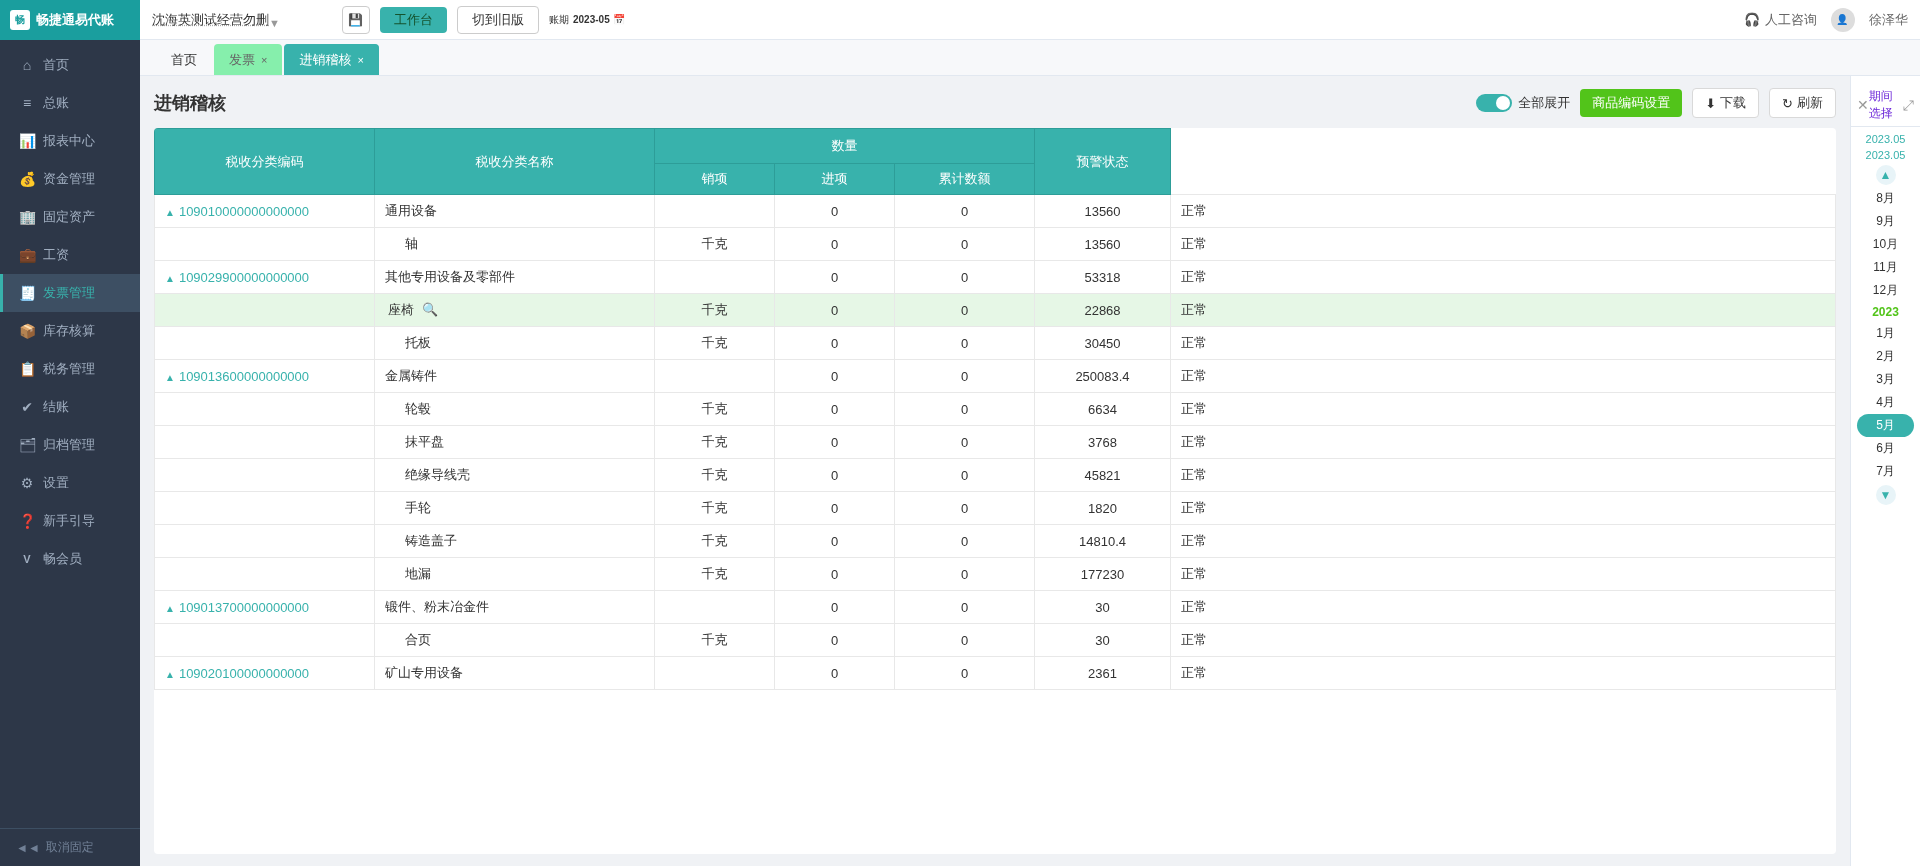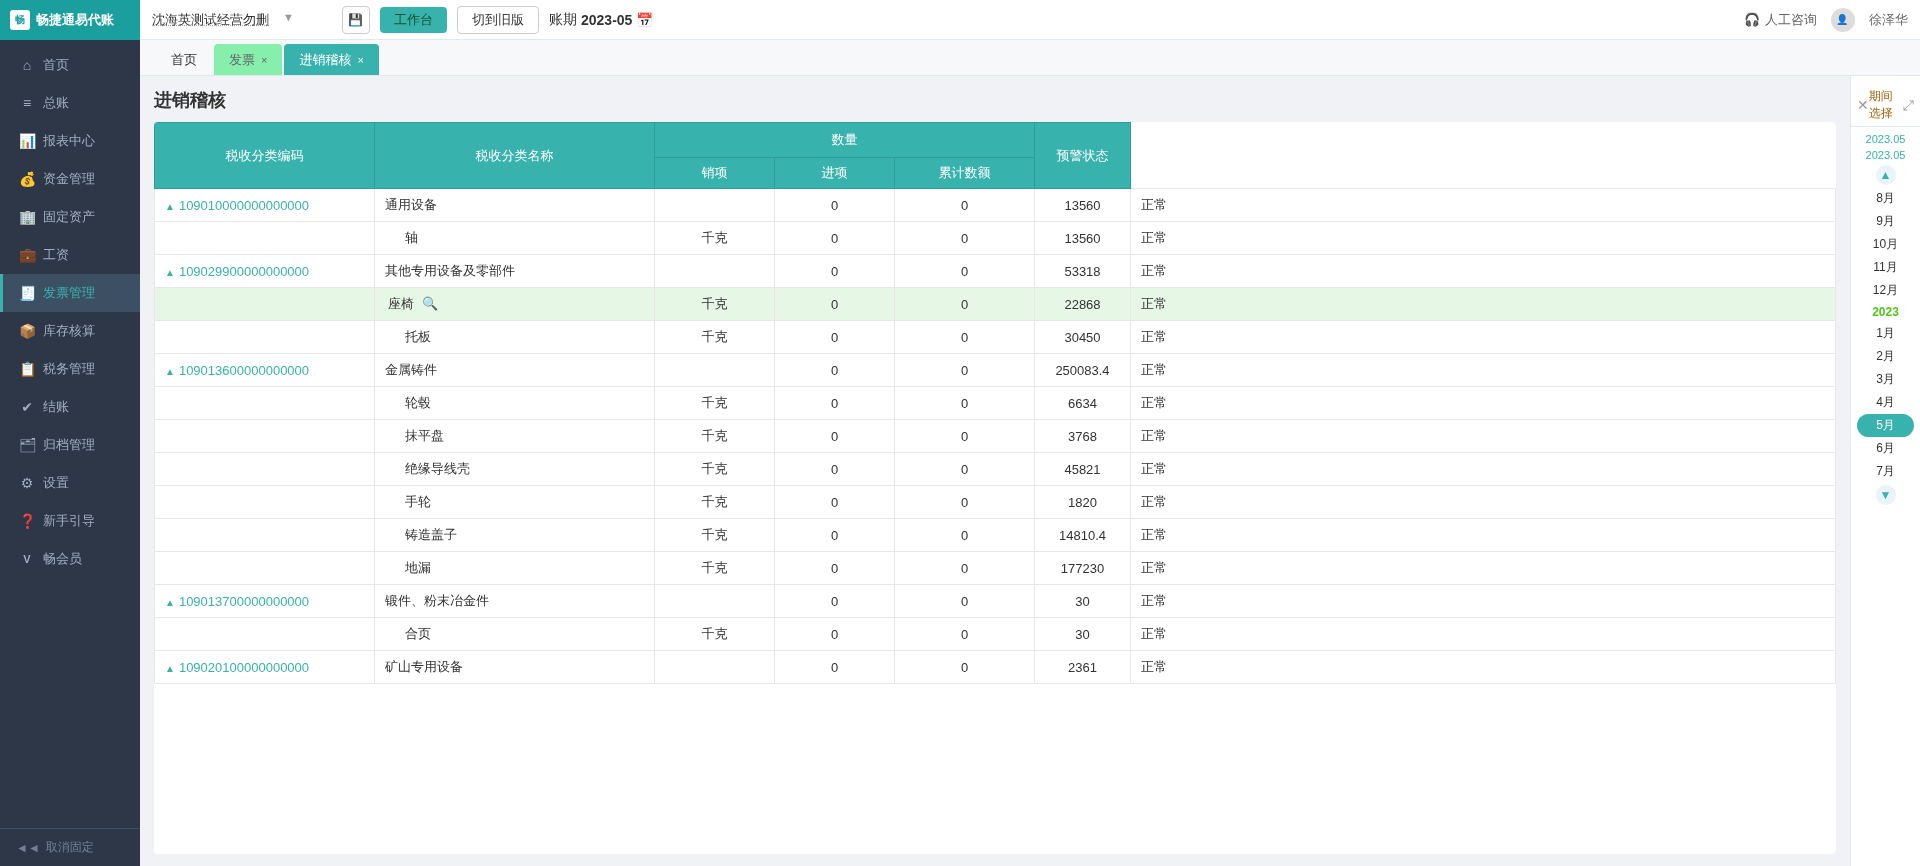--- a/index.html
+++ b/index.html
@@ -69,41 +69,41 @@
       background: white;
       height: 40px;
       display: flex;
       align-items: center;
       padding: 0 12px;
       gap: 10px;
       border-bottom: 1px solid #e2e8f0;
       flex-shrink: 0;
     }
     .topbar-company {
-      display: flex; align-items: flex-start; gap: 14px;
+      display: flex; align-items: flex-end; gap: 0;
       font-size: 13px; color: #333; cursor: pointer;
       min-width: 180px;
     }
     .topbar-icon-btn {
       width: 28px; height: 28px;
       border: 1px solid #ccc; border-radius: 4px;
       display: flex; align-items: center; justify-content: center;
       cursor: pointer; color: #666; font-size: 12px;
       background: white;
     }
     .topbar-btn {
       padding: 4px 14px;
       border-radius: 4px;
       font-size: 13px;
       cursor: pointer;
       border: none;
     }
     .topbar-btn-primary { background: #38b2ac; color: #14532d; }
     .topbar-btn-outline { background: white; color: #333; border: 1px solid #ccc; }
-    .topbar-period { display: flex; align-items: center; gap: 4px; font-size: 14px; color: #333; }
+    .topbar-period { display: flex; align-items: center; gap: 4px; font-size: 10px; color: #333; }
     .topbar-right { margin-left: auto; display: flex; align-items: center; gap: 14px; color: #666; font-size: 13px; }
 
     
     .tabbar {
       background: #f7f8fa;
       height: 36px;
       display: flex;
       align-items: flex-end;
       padding: 0 16px;
       border-bottom: 1px solid #e2e8f0;
@@ -231,21 +231,21 @@
       display: flex;
       flex-direction: column;
       padding-top: 8px;
       flex-shrink: 0;
       overflow: hidden;
     }
     .panel-header {
       display: flex; align-items: center; justify-content: space-between;
       padding: 4px 6px; border-bottom: 1px solid #e2e8f0;
     }
-    .panel-header-label { font-size: 12px; color: #a16207; }
+    .panel-header-label { font-size: 12px; color: #6d28d9; }
     .panel-close-btn { cursor: pointer; color: #999; font-size: 14px; }
     .panel-expand-btn { cursor: pointer; color: #999; font-size: 14px; }
     .period-section { padding: 4px 6px; }
     .period-year { font-size: 12px; color: #333; text-align: center; padding: 2px; }
     .period-month {
       font-size: 12px; color: #333; text-align: center;
       padding: 3px 2px; cursor: pointer; border-radius: 3px;
     }
     .period-month.active { background: #38b2ac; color: white; border-radius: 12px; }
     .period-month.year-label { color: #52c41a; font-weight: bold; }
@@ -368,30 +368,47 @@
       <span>进销稽核</span>
       <span class="tab-close">×</span>
     </div>
   </div>
 
   <div class="page-content">
     <div class="content-main">
 
       <div class="page-header">
         <h2 class="page-title">进销稽核</h2>
+        <div class="page-actions">
+          <div class="toggle-switch">
+            <div class="toggle-track">
+              <div class="toggle-thumb"></div>
+            </div>
+            <span>全部展开</span>
+          </div>
+          <button class="btn-green">商品编码设置</button>
+          <button class="btn-icon">
+            <span>⬇</span>
+            <span>下载</span>
+          </button>
+          <button class="btn-icon">
+            <span>↻</span>
+            <span>刷新</span>
+          </button>
+        </div>
       </div>
 
       <div class="table-wrapper">
         <table>
           <thead>
             <tr>
               <th rowspan="2" style="width:220px;">税收分类编码</th>
               <th rowspan="2" style="width:280px;">税收分类名称</th>
               <th colspan="3">数量</th>
-              <th rowspan="2" style="width:96px;">预警状态</th>
+              <th rowspan="2" style="width:136px;">预警状态</th>
             </tr>
             <tr class="subheader">
               <th style="width:120px;">销项</th>
               <th style="width:120px;">进项</th>
               <th style="width:140px;">累计数额</th>
             </tr>
           </thead>
           <tbody id="table-body">
               <tr>
       <td style="color:#38b2ac;">

